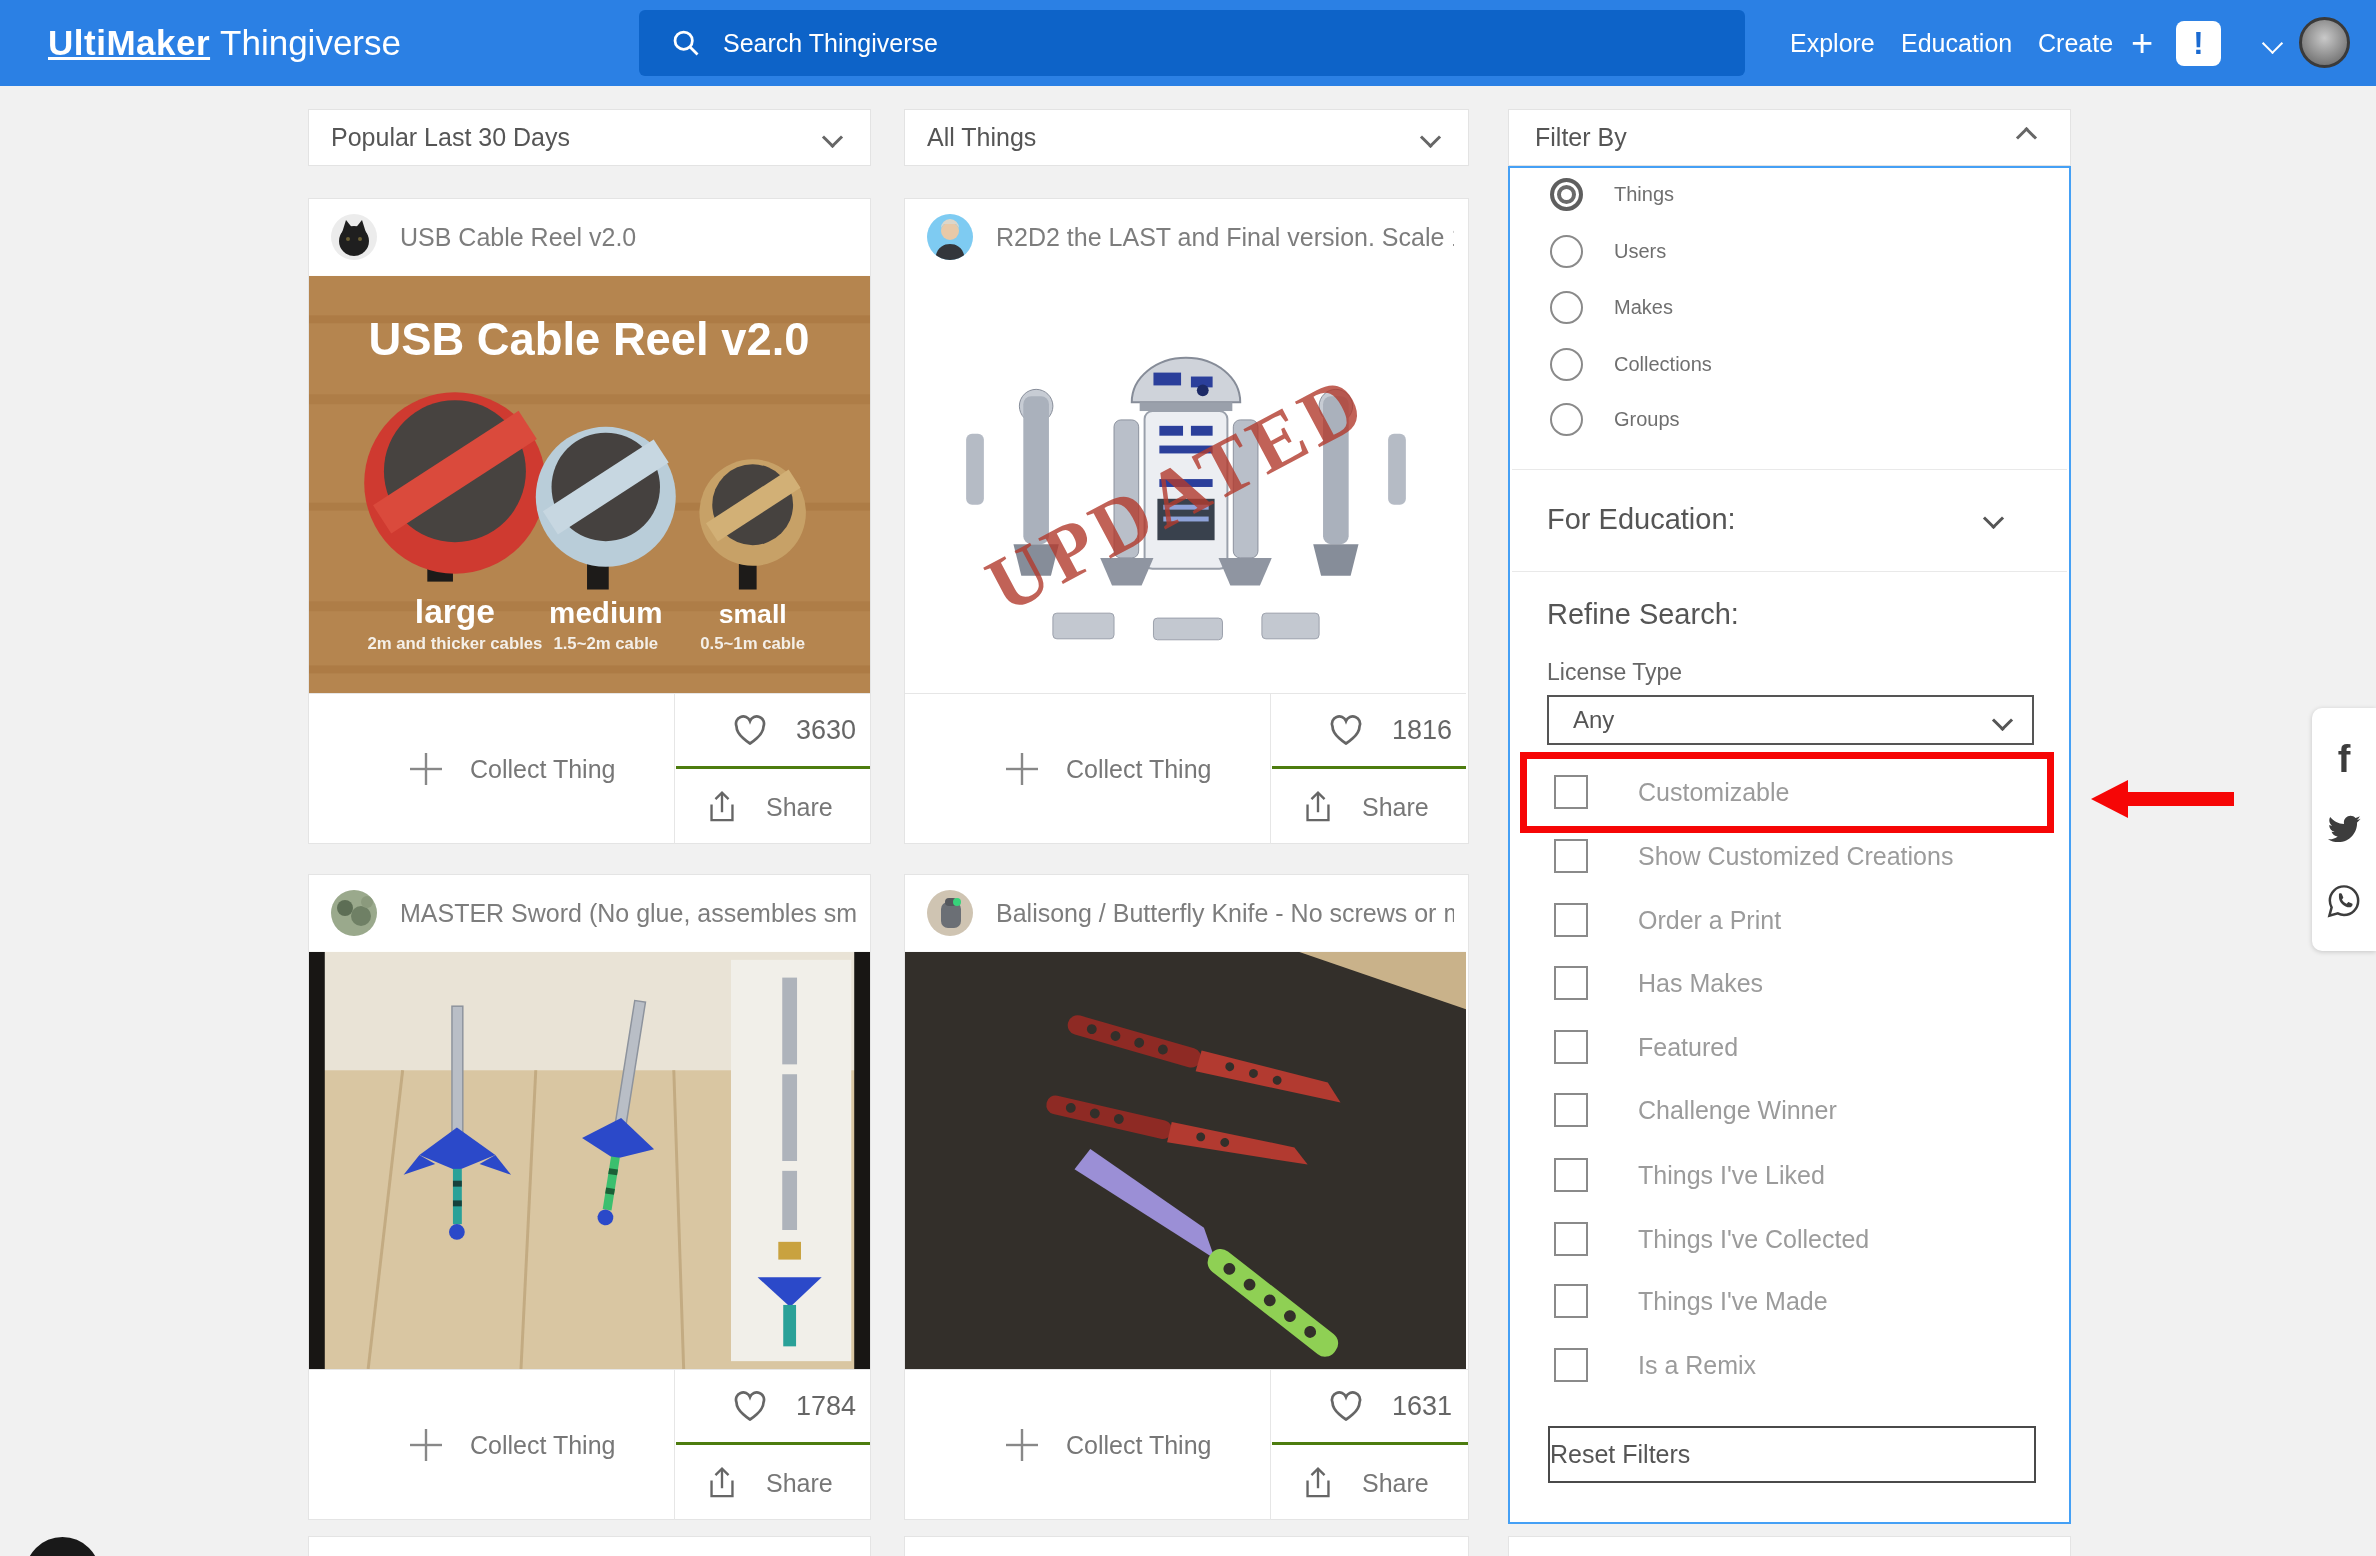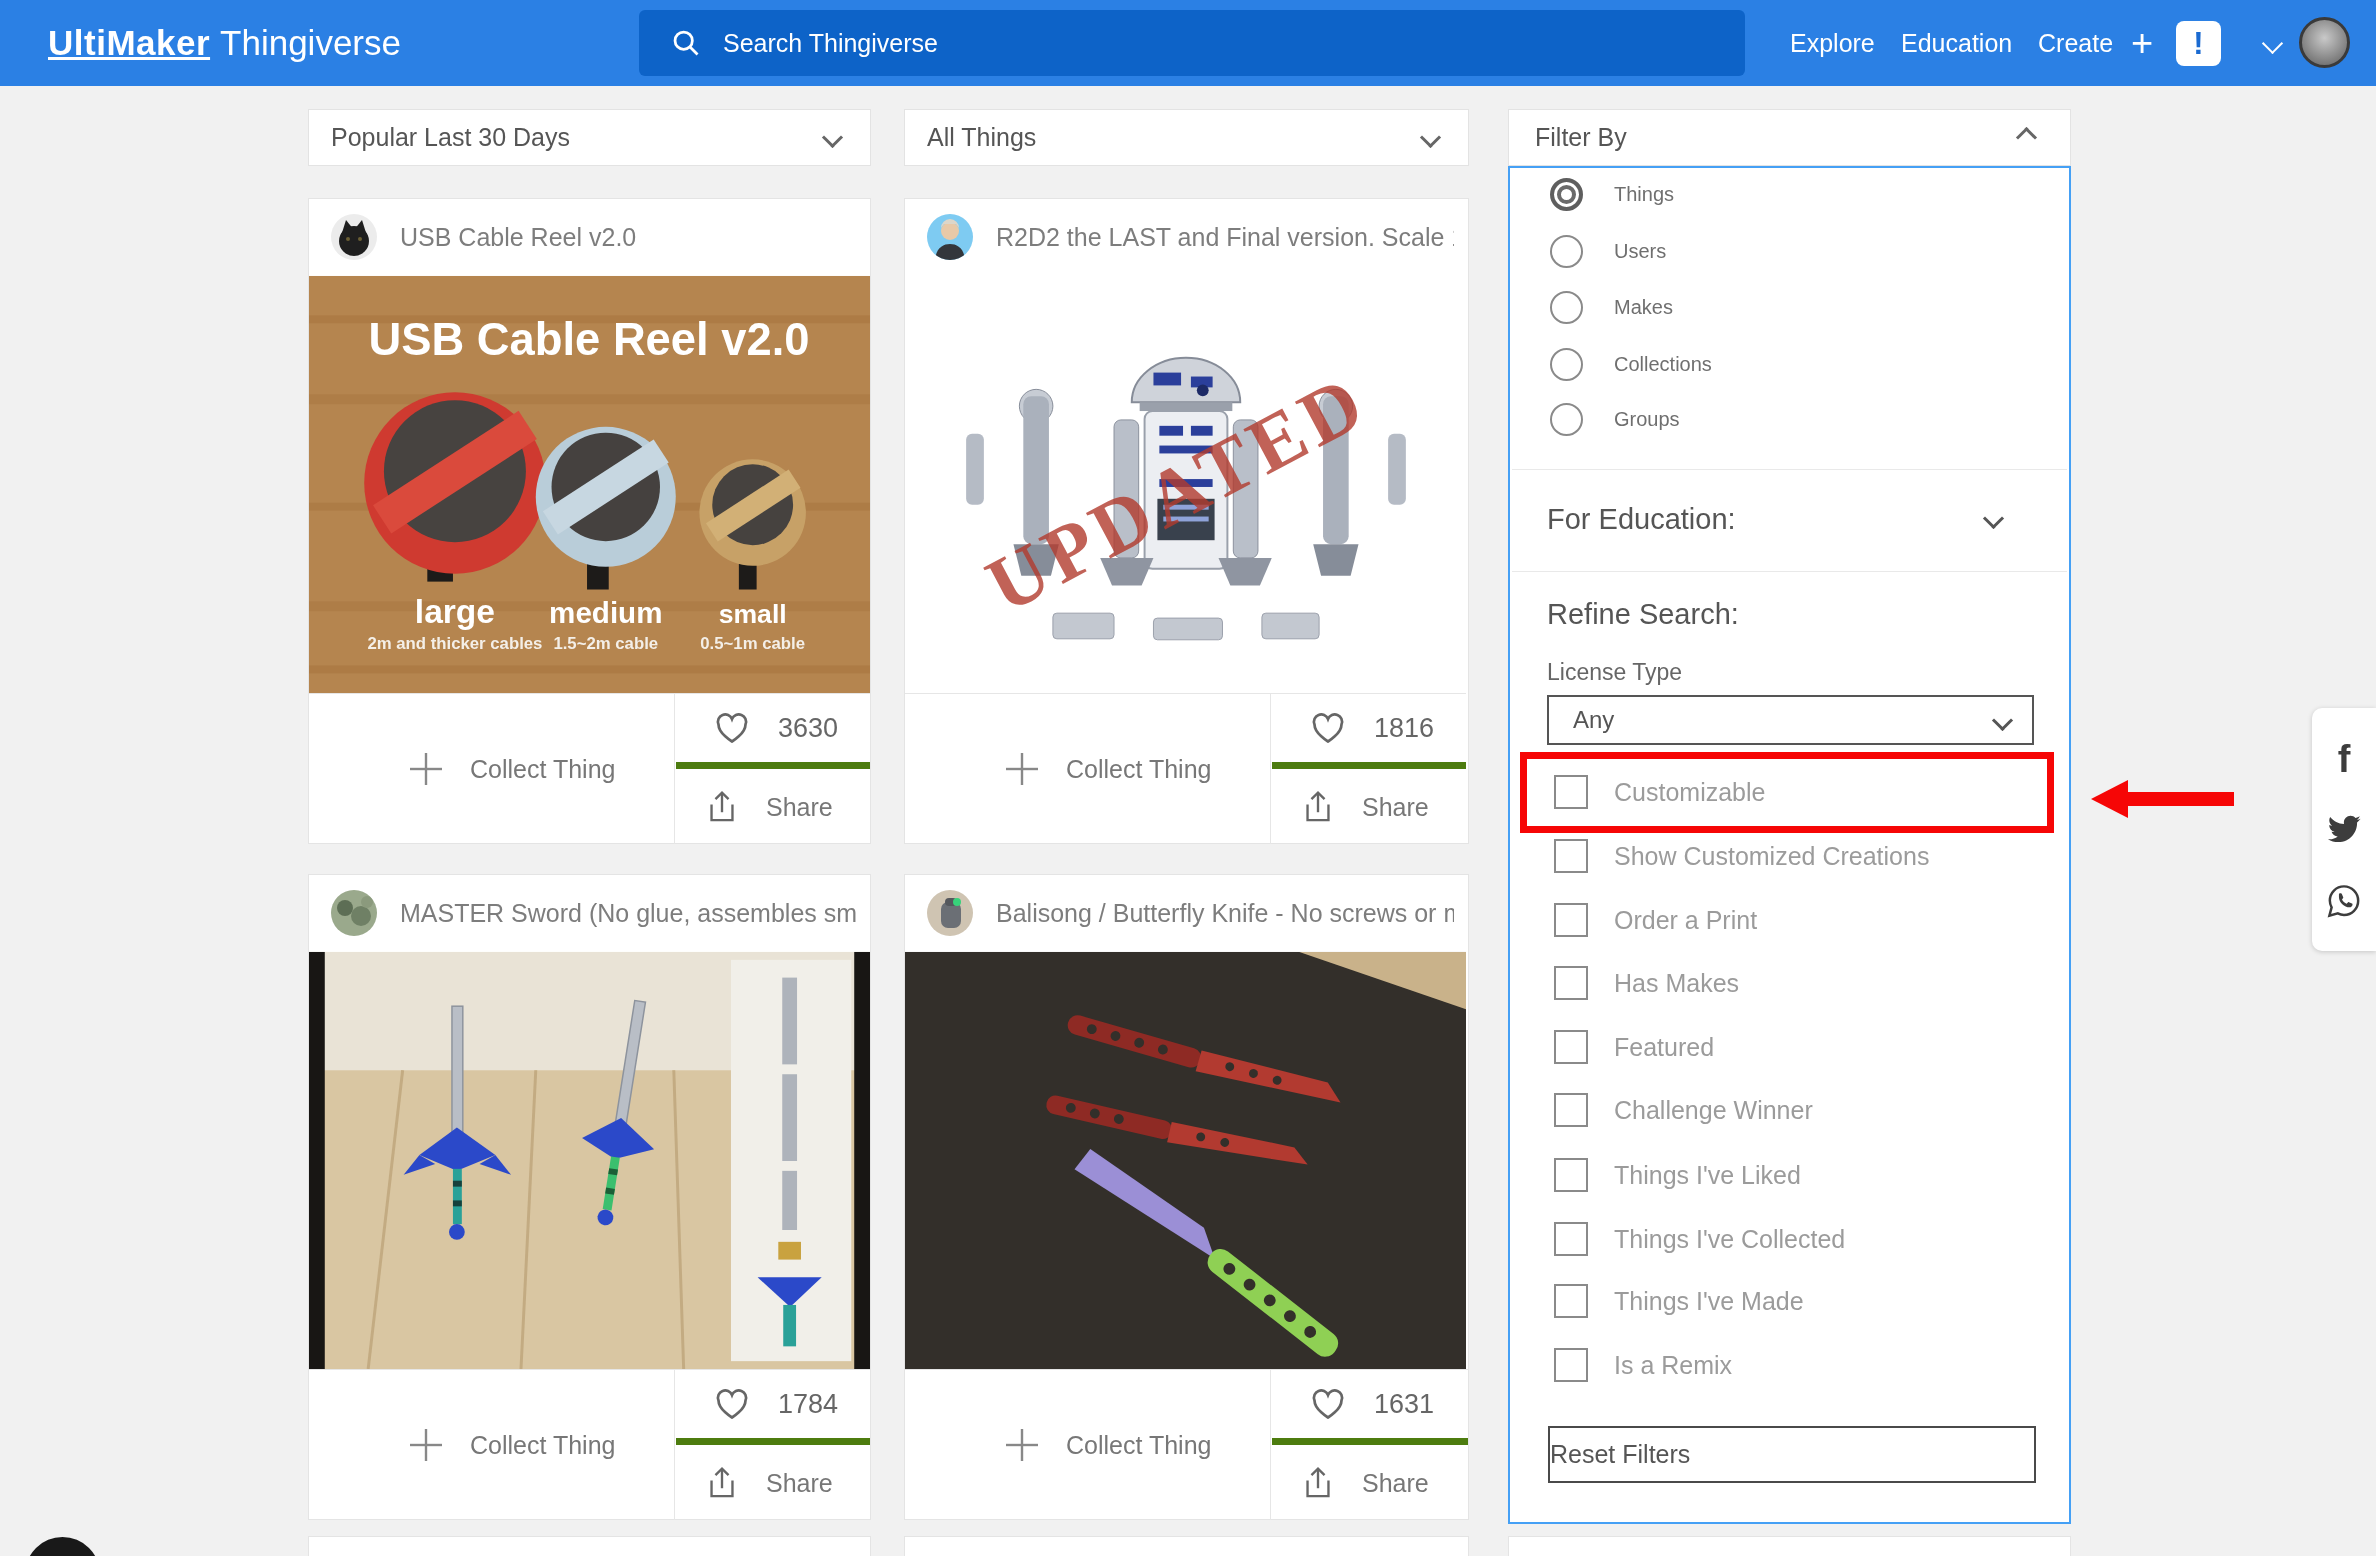--- a/index.html
+++ b/index.html
@@ -31,37 +31,37 @@
 
   
   .card { position:absolute; width:563px; height:646px; background:#fff; border:1px solid #e4e4e4; }
   .card-head { position:relative; height:76px; display:flex; align-items:center; }
   .card-avatar { position:absolute; left:22px; top:15px; width:46px; height:46px; border-radius:50%; overflow:hidden; }
   .card-title { position:absolute; left:91px; right:14px; color:#7d7d7d; font-size:25px; white-space:nowrap; overflow:hidden; }
   .card-img { position:absolute; left:0; top:76px; width:561px; height:419px; display:block; }
   .card-foot { position:absolute; left:0; bottom:0; width:561px; height:150px; border-top:1px solid #e6e6e6; }
   .collect-cell { position:absolute; left:0; top:0; width:366px; height:150px; border-right:1px solid #e6e6e6; display:flex; align-items:center; padding-left:99px; cursor:pointer; }
   .collect-cell .lbl { color:#777; font-size:25px; margin-left:26px; }
-  .like-cell { position:absolute; left:367px; top:0; right:0; height:75px; border-bottom:7px solid #4d7c0f; display:flex; align-items:center; padding-left:38px; cursor:pointer; }
+  .like-cell { position:absolute; left:367px; top:0; right:0; height:75px; border-bottom:3px solid #4d7c0f; display:flex; align-items:center; padding-left:56px; cursor:pointer; }
   .share-cell { position:absolute; left:367px; top:76px; right:0; height:74px; display:flex; align-items:center; padding-left:30px; cursor:pointer; }
   .count { color:#666; font-size:27px; margin-left:28px; }
   .share-lbl { color:#777; font-size:25px; margin-left:28px; }
 
   
   .filter-head { position:absolute; left:1508px; top:109px; width:563px; height:57px; background:#fff; border:1px solid #e3e3e3; display:flex; align-items:center; justify-content:space-between; padding:0 36px 0 26px; color:#555; font-size:25px; }
   .filter-panel { position:absolute; left:1508px; top:166px; width:563px; height:1358px; background:#fff; border:2px solid #45a0f5; }
   .radio-row { position:absolute; left:1550px; height:36px; display:flex; align-items:center; cursor:pointer; }
   .radio { width:33px; height:33px; border-radius:50%; border:2px solid #8a8a8a; background:#fff; }
   .radio.sel { border:4px solid #5e5e5e; box-shadow: inset 0 0 0 3px #fff, inset 0 0 0 7px #6a6a6a; }
   .radio-lbl { margin-left:31px; color:#6f6f6f; font-size:20px; }
   .divider { position:absolute; left:1512px; width:555px; height:1px; background:#e9e9e9; }
   .section-lbl { position:absolute; left:1547px; color:#555; font-size:29px; }
   .small-lbl { position:absolute; left:1547px; color:#666; font-size:23px; }
   .license-select { position:absolute; left:1547px; top:695px; width:487px; height:50px; border:2px solid #555; display:flex; align-items:center; justify-content:space-between; padding:0 22px 0 24px; color:#555; font-size:24px; background:#fff; cursor:pointer; }
-  .cb-row { position:absolute; left:1554px; height:36px; display:flex; align-items:center; cursor:pointer; }
+  .cb-row { position:absolute; left:1554px; height:36px; display:flex; align-items:center; cursor:pointer;gap:24px; }
   .cb { width:34px; height:34px; border:2px solid #8a8a8a; background:#fff; }
   .cb-lbl { margin-left:26px; color:#9b9b9b; font-size:25px; white-space:nowrap; }
   .reset-btn { position:absolute; left:1548px; top:1426px; width:488px; height:57px; border:2px solid #4a4a4a; background:#fff; color:#555; font-size:25px; display:flex; align-items:center; cursor:pointer; }
 
   
   .hl-rect { position:absolute; left:1520px; top:752px; width:534px; height:81px; border:7px solid #f60606; z-index:20; pointer-events:none; }
   .arrow-shaft { position:absolute; left:2127px; top:792px; width:107px; height:14px; background:#f60606; z-index:20; }
   .arrow-head { position:absolute; left:2091px; top:780px; width:0; height:0; border-top:19px solid transparent; border-bottom:19px solid transparent; border-right:37px solid #f60606; z-index:20; }
 
   

